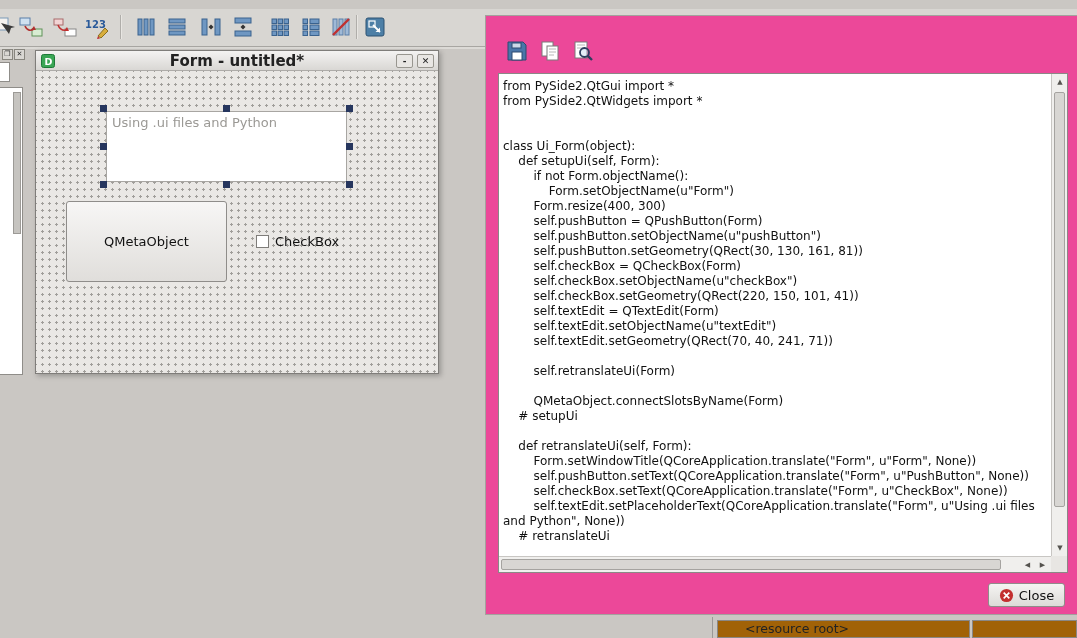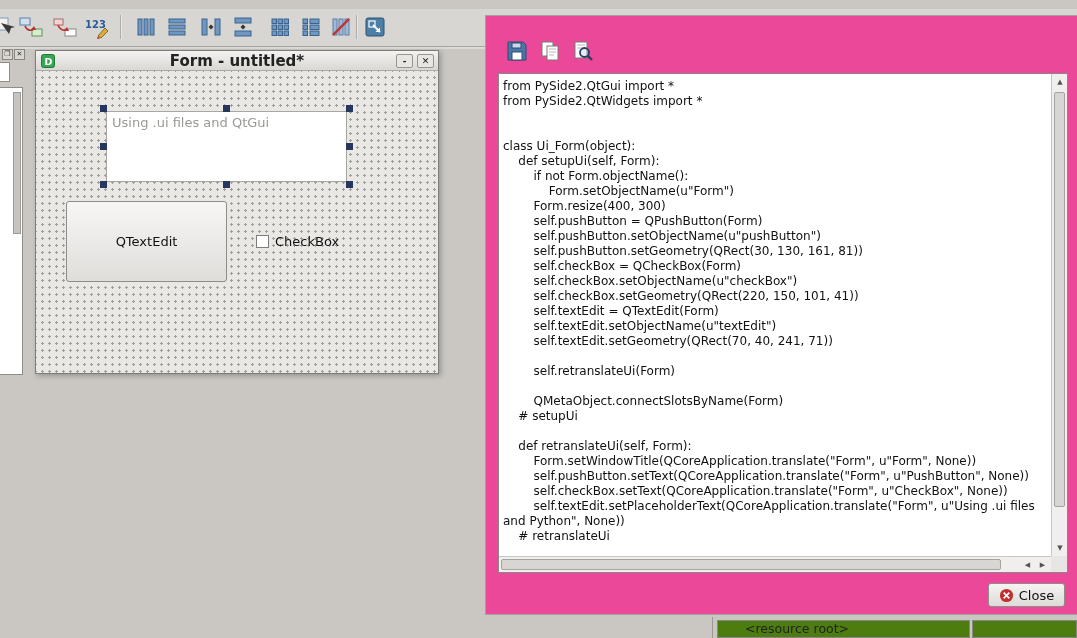--- a/index.html
+++ b/index.html
@@ -79,21 +79,21 @@
   .v-thumb { position:absolute; left:2px; right:2px; top:18px; height:415px;
     background:#d8d6d3; border:1px solid #a5a3a0; border-radius:2px; }
   .h-thumb { position:absolute; top:2px; bottom:2px; left:2px; width:500px;
     background:#d8d6d3; border:1px solid #a5a3a0; border-radius:2px; }
   .sb-corner { position:absolute; right:0; bottom:0; width:16px; height:16px; background:#e8e6e3; }
   .close-btn { position:absolute; left:502px; top:567px; width:77px; height:24px;
     background:linear-gradient(#f5f4f2,#dddbd8); border:1px solid #8f8d8a; border-radius:3px;
     display:flex; align-items:center; justify-content:center; gap:5px; font-size:13px; color:#111; }
 
   
-  .res-box { position:absolute; top:620px; height:18px; background:#4d7c0f;
+  .res-box { position:absolute; top:620px; height:18px; background:#a16207;
     border:1px solid #8a8886; font-size:12.5px; line-height:16px; color:#222; }
   .res-divider { position:absolute; left:712px; top:617px; width:1px; height:21px; background:#9a9896; }
 </style>
 </head>
 <body>
 
 <div class="menubar">
   <span class="menu-item" style="left:8px;">Window</span>
   <span class="menu-item" style="left:52px;">Help</span>
 </div>
@@ -218,32 +218,32 @@
       <rect x="0.5" y="0.5" width="13" height="13" rx="2" fill="#3aa655" stroke="#1e7a38"></rect>
       <text x="3.4" y="10.8" font-size="9.5" font-weight="bold" fill="#ffffff">D</text>
     </svg>
     <span class="form-title">Form - untitled*</span>
     <div class="win-btn" style="right:25px;">-</div>
     <div class="win-btn" style="right:4px;">✕</div>
   </div>
 
   <div class="form-canvas">
 
-    <div class="w-textedit">Using .ui files and QtGui</div>
+    <div class="w-textedit">Using .ui files and Python</div>
     <div class="handle" style="left:64px;  top:34px;  background:#26365e;"></div>
     <div class="handle" style="left:187px; top:34px;  background:#26365e;"></div>
     <div class="handle" style="left:310px; top:34px;  background:#26365e;"></div>
     <div class="handle" style="left:64px;  top:72px;  background:#26365e;"></div>
     <div class="handle" style="left:310px; top:72px;  background:#26365e;"></div>
     <div class="handle" style="left:64px;  top:110px; background:#26365e;"></div>
     <div class="handle" style="left:187px; top:110px; background:#26365e;"></div>
     <div class="handle" style="left:310px; top:110px; background:#26365e;"></div>
 
     <div class="w-pushbutton">
-      <span>QTextEdit</span>
+      <span>QMetaObject</span>
     </div>
 
     <div class="w-checkbox">
       <span class="cb-indicator"></span>
       <span class="cb-label">CheckBox</span>
     </div>
   </div>
 </div>
 
 <div class="code-dialog">

